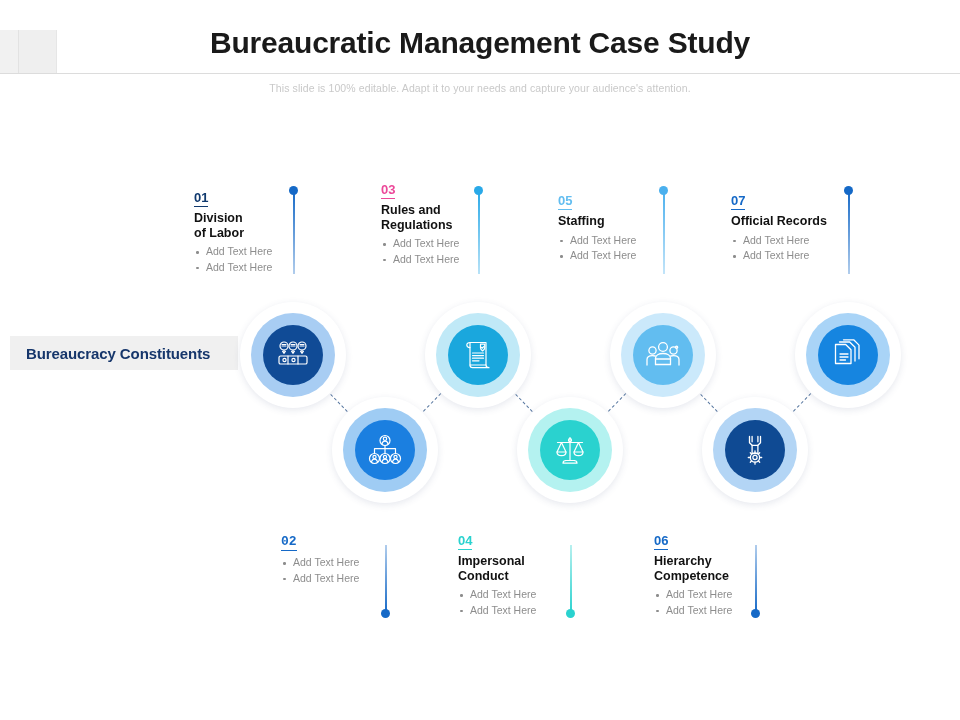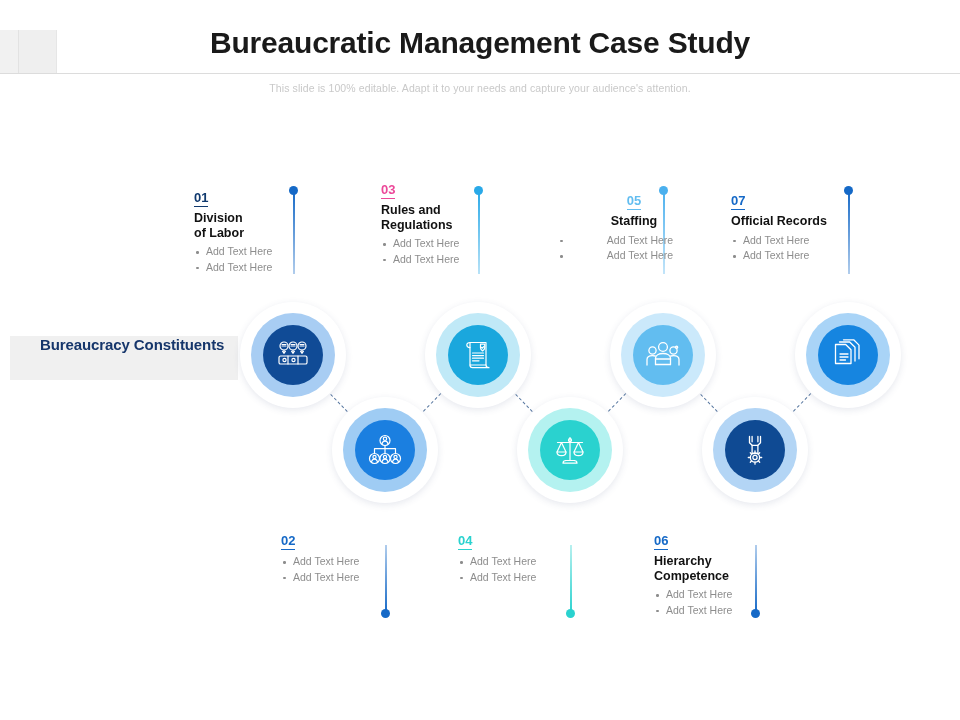--- a/index.html
+++ b/index.html
@@ -72,25 +72,25 @@
     color: #c9c9c9;
     letter-spacing: 0.1px;
   }
 
   
   .side-banner {
     position: absolute;
     left: 10px;
     top: 336px;
     width: 228px;
-    height: 44px;
+    height: 34px;
     background: #f0f0f0;
     display: flex;
-    align-items: flex-start;
-    padding-left: 30px;
+    align-items: center;
+    padding-left: 16px;
     box-sizing: border-box;
   }
   .side-banner-text {
     font-size: 15px;
     font-weight: 700;
     color: #16366b;
     letter-spacing: -0.1px;
   }
 
   
@@ -343,21 +343,21 @@
         </div>
         <ul class="label-bullets">
           <li>Add Text Here</li>
           <li>Add Text Here</li>
         </ul>
       </div>
       <div class="stem" style="left: 385px; top: 545px; height: 69px; background: linear-gradient(rgba(21, 105, 199, 0.333), rgb(21, 105, 199));">
         <div class="stem-dot" style="background: rgb(21, 105, 199); top: 64px;"></div>
       </div>
       <div class="label" style="left: 281px; top: 531px;">
-        <div><span class="label-num" style="color: rgb(21, 105, 199);">02</span></div>
+        <div><span class="label-num" style="color: rgb(21, 105, 199); font-family: Liberation Mono, monospace;">02</span></div>
         <ul class="label-bullets">
           <li>Add Text Here</li>
           <li>Add Text Here</li>
         </ul>
       </div>
       <div class="stem" style="left: 478px; top: 190px; height: 84px; background: linear-gradient(rgb(41, 169, 232), rgba(41, 169, 232, 0.333));">
         <div class="stem-dot" style="background: rgb(41, 169, 232); top: -4px;"></div>
       </div>
       <div class="label" style="left: 381px; top: 180px;">
         <div><span class="label-num" style="color: #ec4899;">03</span></div>
@@ -368,29 +368,33 @@
         <ul class="label-bullets">
           <li>Add Text Here</li>
           <li>Add Text Here</li>
         </ul>
       </div>
       <div class="stem" style="left: 570px; top: 545px; height: 69px; background: linear-gradient(rgba(42, 210, 207, 0.333), rgb(42, 210, 207));">
         <div class="stem-dot" style="background: rgb(42, 210, 207); top: 64px;"></div>
       </div>
       <div class="label" style="left: 458px; top: 531px;">
         <div><span class="label-num" style="color: rgb(42, 210, 207);">04</span></div>
+        <div class="label-title">
+          <div>Impersonal</div>
+          <div>Conduct</div>
+        </div>
         <ul class="label-bullets">
           <li>Add Text Here</li>
           <li>Add Text Here</li>
         </ul>
       </div>
       <div class="stem" style="left: 663px; top: 190px; height: 84px; background: linear-gradient(rgb(75, 176, 238), rgba(75, 176, 238, 0.333));">
         <div class="stem-dot" style="background: rgb(75, 176, 238); top: -4px;"></div>
       </div>
-      <div class="label" style="left: 558px; top: 191px; text-align: center;">
+      <div class="label" style="left: 558px; top: 191px;">
         <div><span class="label-num" style="color: rgb(98, 189, 240);">05</span></div>
         <div class="label-title">
           <div>Staffing</div>
         </div>
         <ul class="label-bullets">
           <li>Add Text Here</li>
           <li>Add Text Here</li>
         </ul>
       </div>
       <div class="stem" style="left: 755px; top: 545px; height: 69px; background: linear-gradient(rgba(21, 105, 199, 0.333), rgb(21, 105, 199));">

